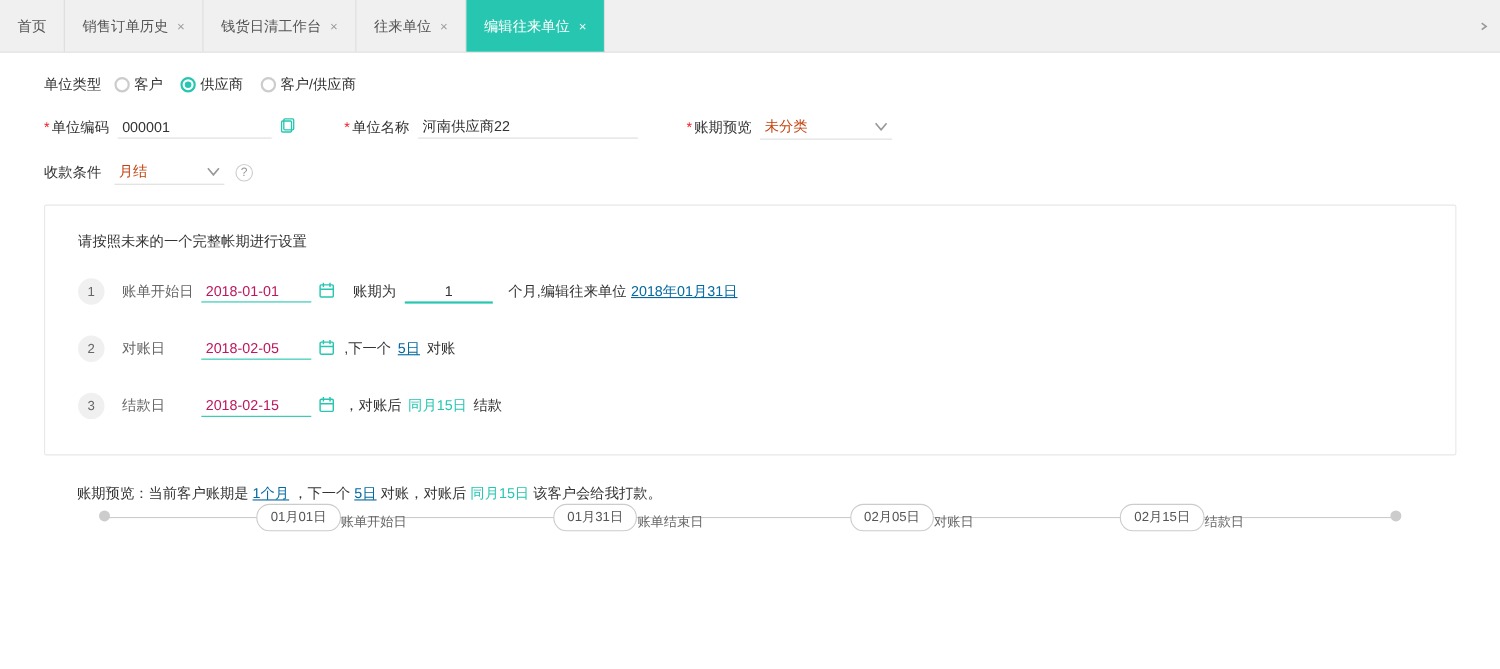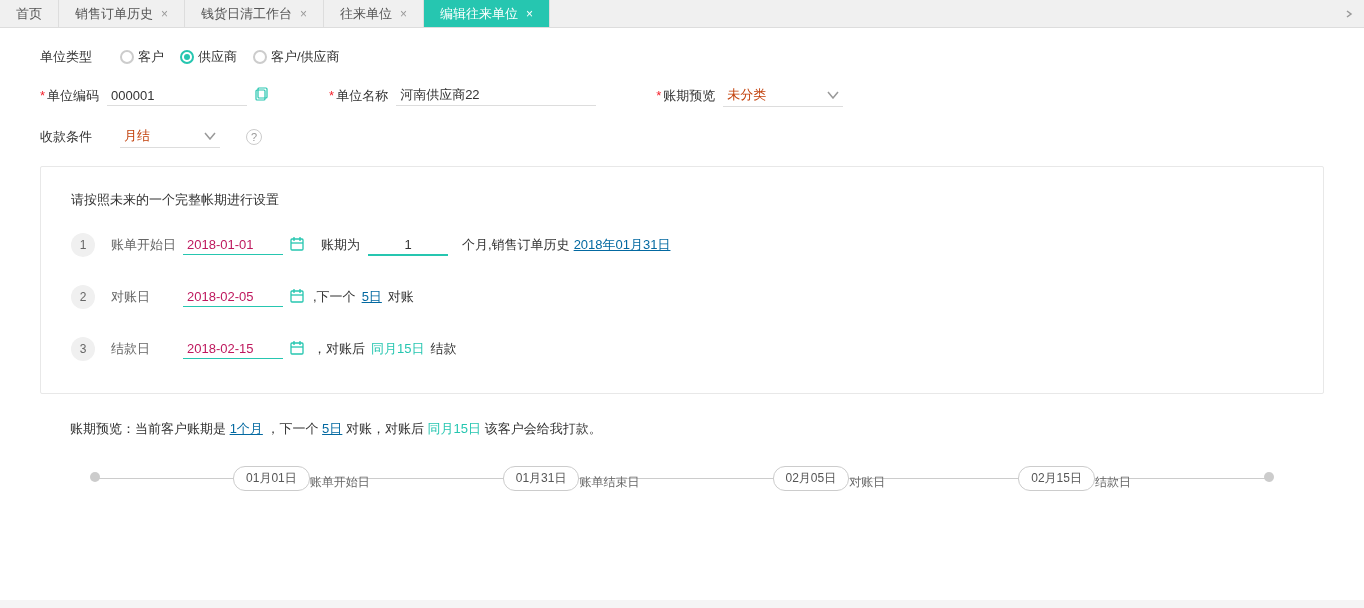--- a/index.html
+++ b/index.html
@@ -4,21 +4,21 @@
   <style>
     * { box-sizing: border-box; margin: 0; padding: 0; }
     body { font-family: 'Microsoft YaHei', Arial, sans-serif; font-size: 13px; background: #f5f5f5; color: #333; }
 
     
     .tab-bar {
       display: flex;
       align-items: stretch;
       background: #f0f0f0;
       border-bottom: 1px solid #ddd;
-      height: 28px;
+      height: 48px;
     }
     .tab {
       display: flex;
       align-items: center;
       padding: 0 16px;
       cursor: pointer;
       border-right: 1px solid #ddd;
       font-size: 13px;
       color: #555;
       white-space: nowrap;
@@ -50,21 +50,21 @@
       padding: 20px 40px;
       min-height: calc(100vh - 36px);
     }
 
     
     .form-row {
       display: flex;
       align-items: center;
       margin-bottom: 18px;
       flex-wrap: wrap;
-      gap: 20px;
+      gap: 4px;
     }
     .form-label {
       color: #333;
       font-size: 13px;
       margin-right: 8px;
       white-space: nowrap;
     }
     .required-star {
       color: #f5222d;
       margin-right: 2px;
@@ -226,21 +226,20 @@
     }
 
     
     .preview-section {
       margin-top: 10px;
       padding: 16px 30px;
     }
     .preview-text {
       font-size: 13px;
       color: #333;
-      margin-bottom: 28px;
     }
     .timeline-item {
       display: flex;
       flex-direction: row;
       align-items: center;
     }
     .timeline-node {
       border: 1px solid #ccc;
       border-radius: 12px;
       padding: 3px 12px;
@@ -362,21 +361,21 @@
       <span class="calendar-icon">
         <svg width="16" height="16" viewBox="0 0 16 16" fill="none">
           <rect x="2" y="3" width="12" height="11" rx="1" stroke="#26c6b0" stroke-width="1.3" fill="none"></rect>
           <line x1="5" y1="1" x2="5" y2="5" stroke="#26c6b0" stroke-width="1.3"></line>
           <line x1="11" y1="1" x2="11" y2="5" stroke="#26c6b0" stroke-width="1.3"></line>
           <line x1="2" y1="7" x2="14" y2="7" stroke="#26c6b0" stroke-width="1.3"></line>
         </svg>
       </span>
       <span class="setting-desc" style="margin-left:16px;font-family:Liberation Mono, monospace;">账期为</span>
       <input class="period-input" type="text" value="1" style="margin: 0px 8px;">
-      <span class="setting-desc">个月,销售订单历史</span>
+      <span class="setting-desc">个月,编辑往来单位</span>
       <span class="setting-desc highlight-orange" style="margin-left:4px;">2018年01月31日</span>
     </div>
 
     <div class="setting-row">
       <div class="setting-num">
         <span>2</span>
       </div>
       <span class="setting-field-label">对账日</span>
       <input class="date-input" type="text" value="2018-02-05" style="">
       <span class="calendar-icon">

